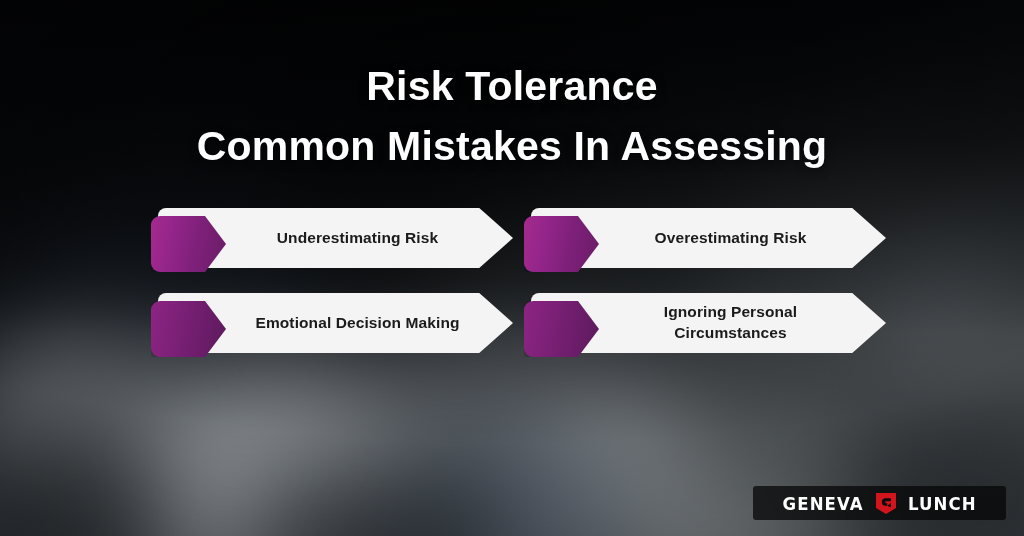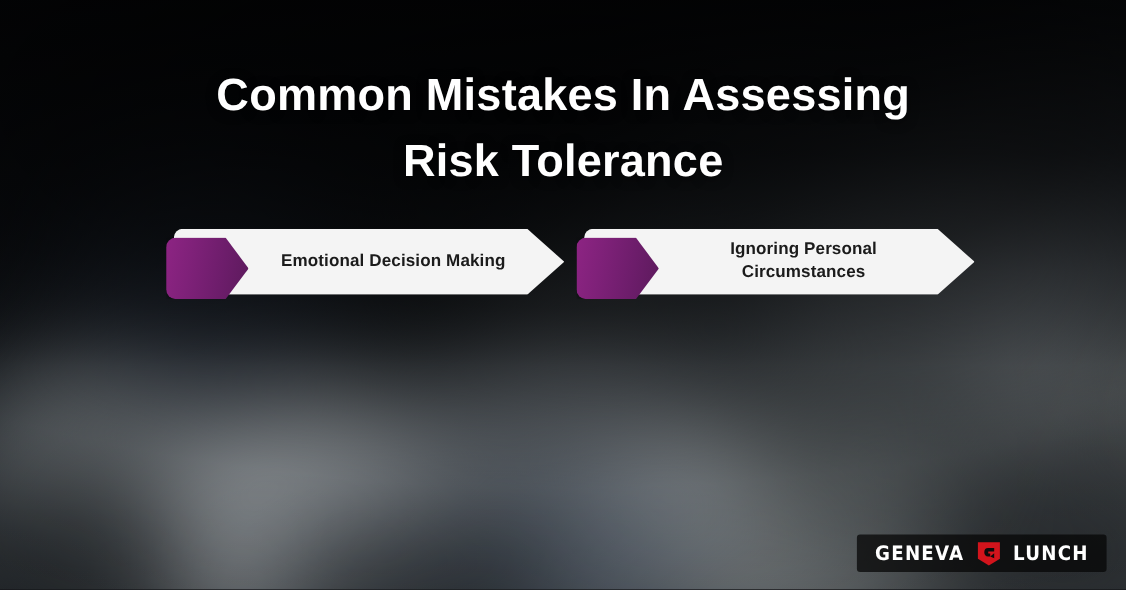--- a/index.html
+++ b/index.html
@@ -134,21 +134,21 @@
 
   
   .logo {
     position: absolute;
     right: 18px;
     bottom: 16px;
     display: flex;
     align-items: center;
     gap: 7px;
     background: rgba(6,6,6,0.74);
-    padding: 5px 13px;
+    padding: 5px 26px;
     border-radius: 3px;
   }
   .logo-word {
     color: #ffffff;
     font-size: 18px;
     font-weight: 700;
     letter-spacing: 1.2px;
     font-family: "DejaVu Sans", sans-serif;
     transform: scaleX(0.92);
   }
@@ -177,26 +177,38 @@
       <span class="blob b9"></span>
     <span class="blob b10"></span>
       <span class="blob b11"></span>
       <span class="blob b12"></span>
     <span class="blob b13"></span>
       <span class="blob b14"></span>
   </div>
   <div class="bg-layer bg-vignette"></div>
 
   <h1 class="title">
+    <span class="line">Risk Tolerance</span>
     <span class="line">Common Mistakes In Assessing</span>
-    <span class="line">Risk Tolerance</span>
   </h1>
 
   <div class="cards">
 
+    <div class="card-row">
+      <div class="card">
+        <div class="card-plate"></div>
+        <div class="card-badge badge-a"></div>
+        <div class="card-label">Underestimating Risk</div>
+      </div>
+      <div class="card">
+        <div class="card-plate"></div>
+        <div class="card-badge badge-a"></div>
+        <div class="card-label">Overestimating Risk</div>
+      </div>
+    </div>
 
     <div class="card-row">
       <div class="card">
         <div class="card-plate"></div>
         <div class="card-badge badge-b"></div>
         <div class="card-label">Emotional Decision Making</div>
       </div>
       <div class="card">
         <div class="card-plate"></div>
         <div class="card-badge badge-b"></div>

